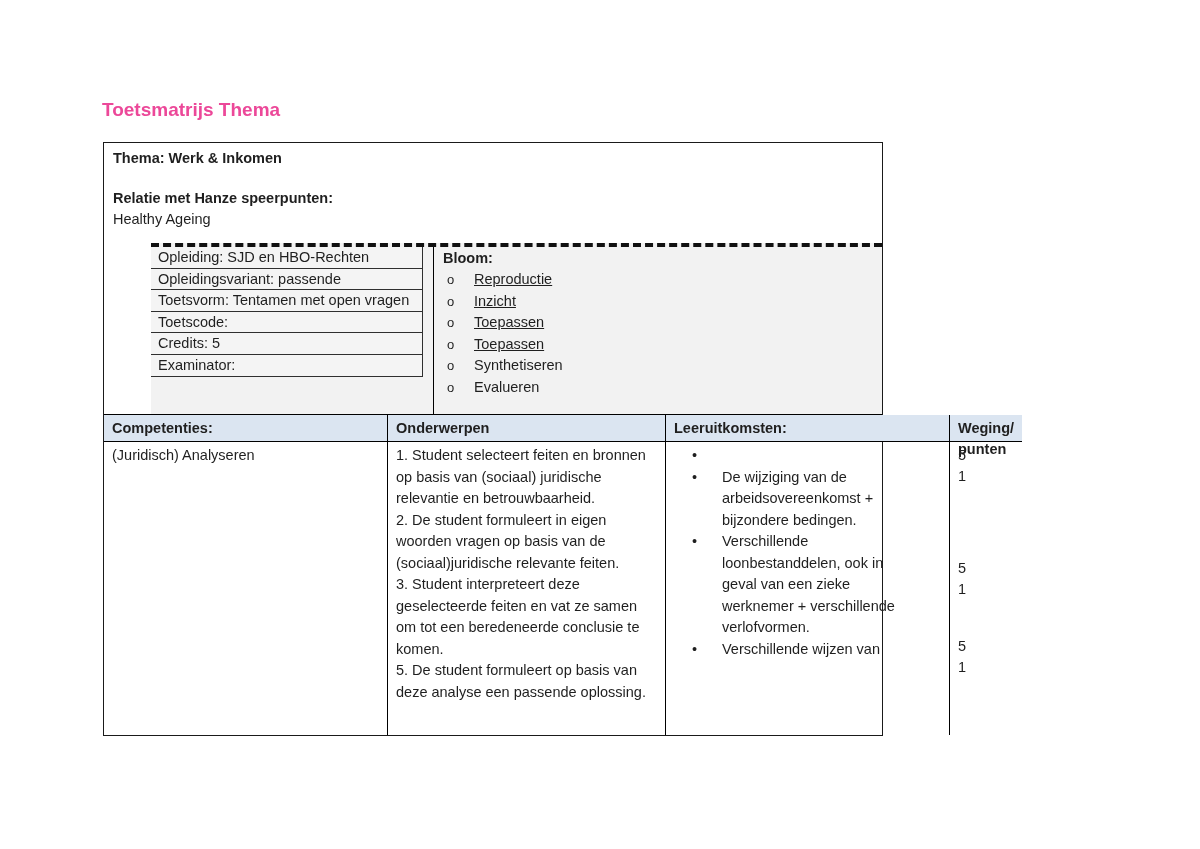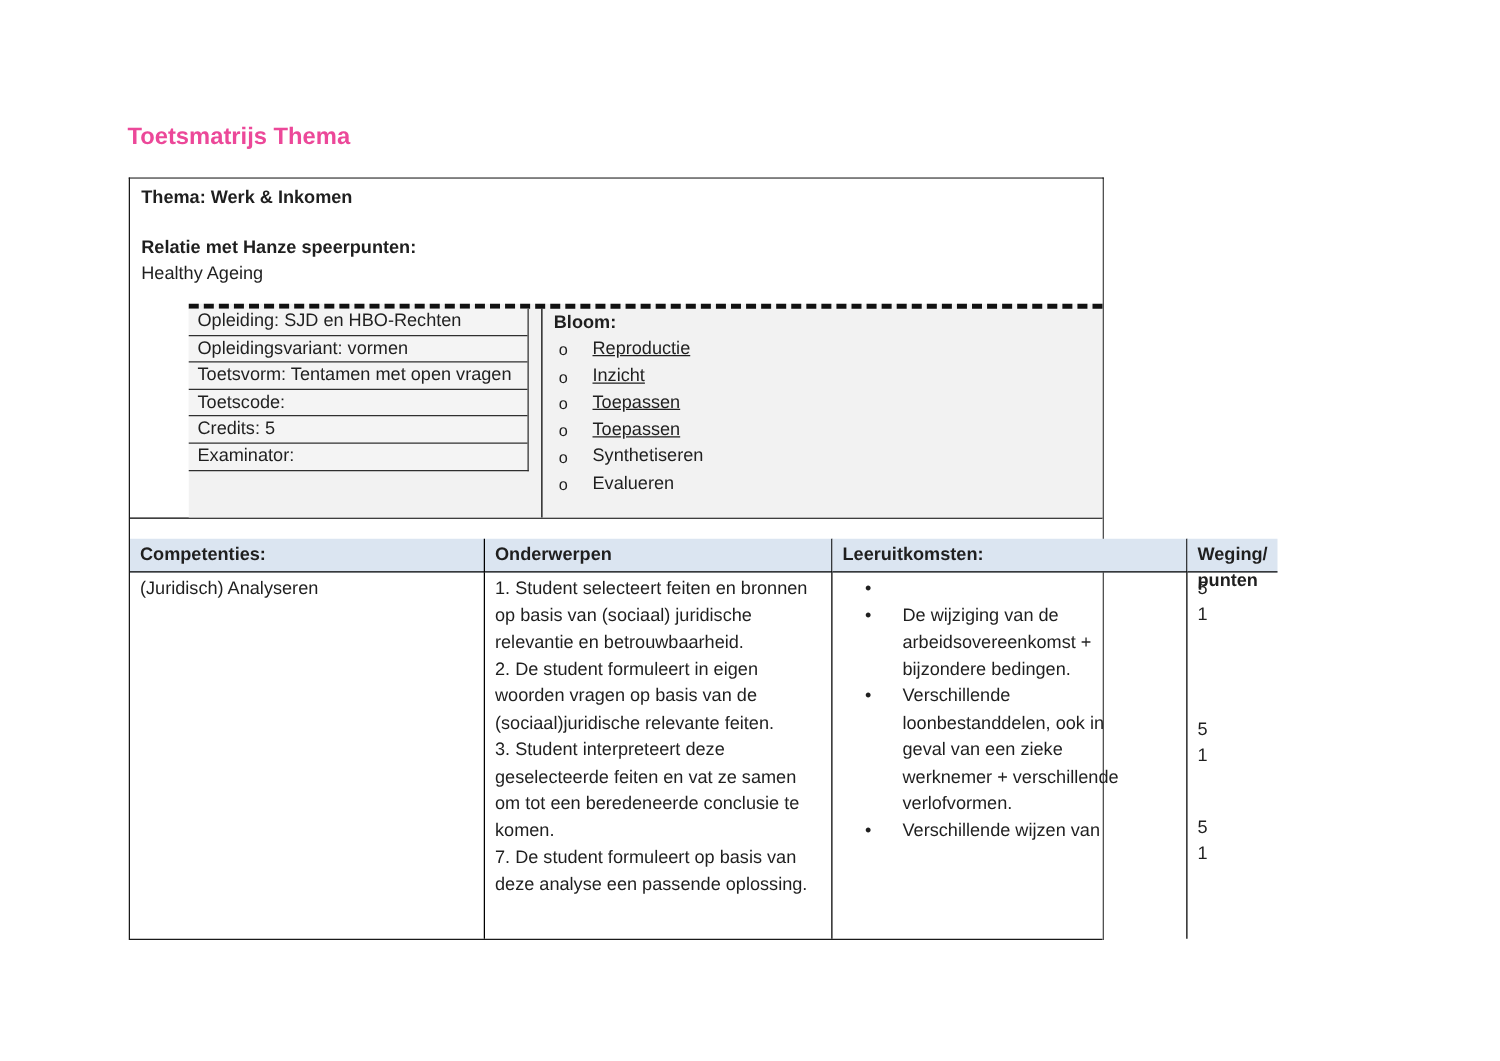--- a/index.html
+++ b/index.html
@@ -46,21 +46,21 @@
   }
   .bloom-item{display:flex;line-height:21.5px;}
   .bloom-item .bullet{width:27px;flex:none;padding-left:4px;font-size:13px;}
 
   
   .sec3{border-top:1px solid #000;border-bottom:1.5px solid #1a1a1a;background:#fff;}
   .grid{display:grid;grid-template-columns:284px 278px 284px 1fr;}
   .hcell{
     box-sizing:border-box;background:#dbe5f1;font-weight:700;
     padding:3px 8px;border-right:1px solid #000;border-bottom:1px solid #000;
-    line-height:21px;height:27px;margin-top:16px;
+    line-height:21px;height:27px;
   }
   .hcell:last-child{border-right:none;}
   .bcell{
     box-sizing:border-box;height:293px;padding:3px 8px;
     border-right:1px solid #000;overflow:hidden;line-height:21.5px;
   }
   .bcell:last-child{border-right:none;}
   .topic{display:flex;padding-left:12px;}
   .topic .bullet{width:30px;flex:none;text-align:left;padding-left:6px;}
   .topic .txt{flex:1;padding-right:28px;}
@@ -81,21 +81,21 @@
     <div class="sec1">
       <div class="bold">Thema: Werk &amp; Inkomen</div>
       <div class="blank"></div>
       <div class="bold">Relatie met Hanze speerpunten:</div>
       <div>Healthy Ageing</div>
     </div>
 
     <div class="sec2">
       <div class="details-table">
         <div class="drow">Opleiding: SJD en HBO-Rechten</div>
-        <div class="drow">Opleidingsvariant: vormen</div>
+        <div class="drow">Opleidingsvariant: passende</div>
         <div class="drow">Toetsvorm: Tentamen met open vragen</div>
         <div class="drow">Toetscode:</div>
         <div class="drow">Credits: 5</div>
         <div class="drow">Examinator:</div>
       </div>
 
       <div class="bloom-cell">
         <div class="bold">Bloom:</div>
         <div class="bloom-item">
           <span class="bullet">o</span>
@@ -134,21 +134,21 @@
 
       <div class="grid">
         <div class="bcell">
           <div>(Juridisch) Analyseren</div>
         </div>
 
         <div class="bcell">
           <div>1. Student selecteert feiten en bronnen op basis van (sociaal) juridische relevantie en betrouwbaarheid.</div>
           <div>2. De student formuleert in eigen woorden vragen op basis van de (sociaal)juridische relevante feiten.</div>
           <div>3. Student interpreteert deze geselecteerde feiten en vat ze samen om tot een beredeneerde conclusie te komen.</div>
-          <div>7. De student formuleert op basis van deze analyse een passende oplossing.</div>
+          <div>5. De student formuleert op basis van deze analyse een passende oplossing.</div>
         </div>
 
         <div class="bcell">
           <div class="topic">
             <span class="bullet">•</span>
           </div>
           <div class="topic">
             <span class="bullet">•</span>
             <span class="txt">De wijziging van de arbeidsovereenkomst + bijzondere bedingen.</span>
           </div>

